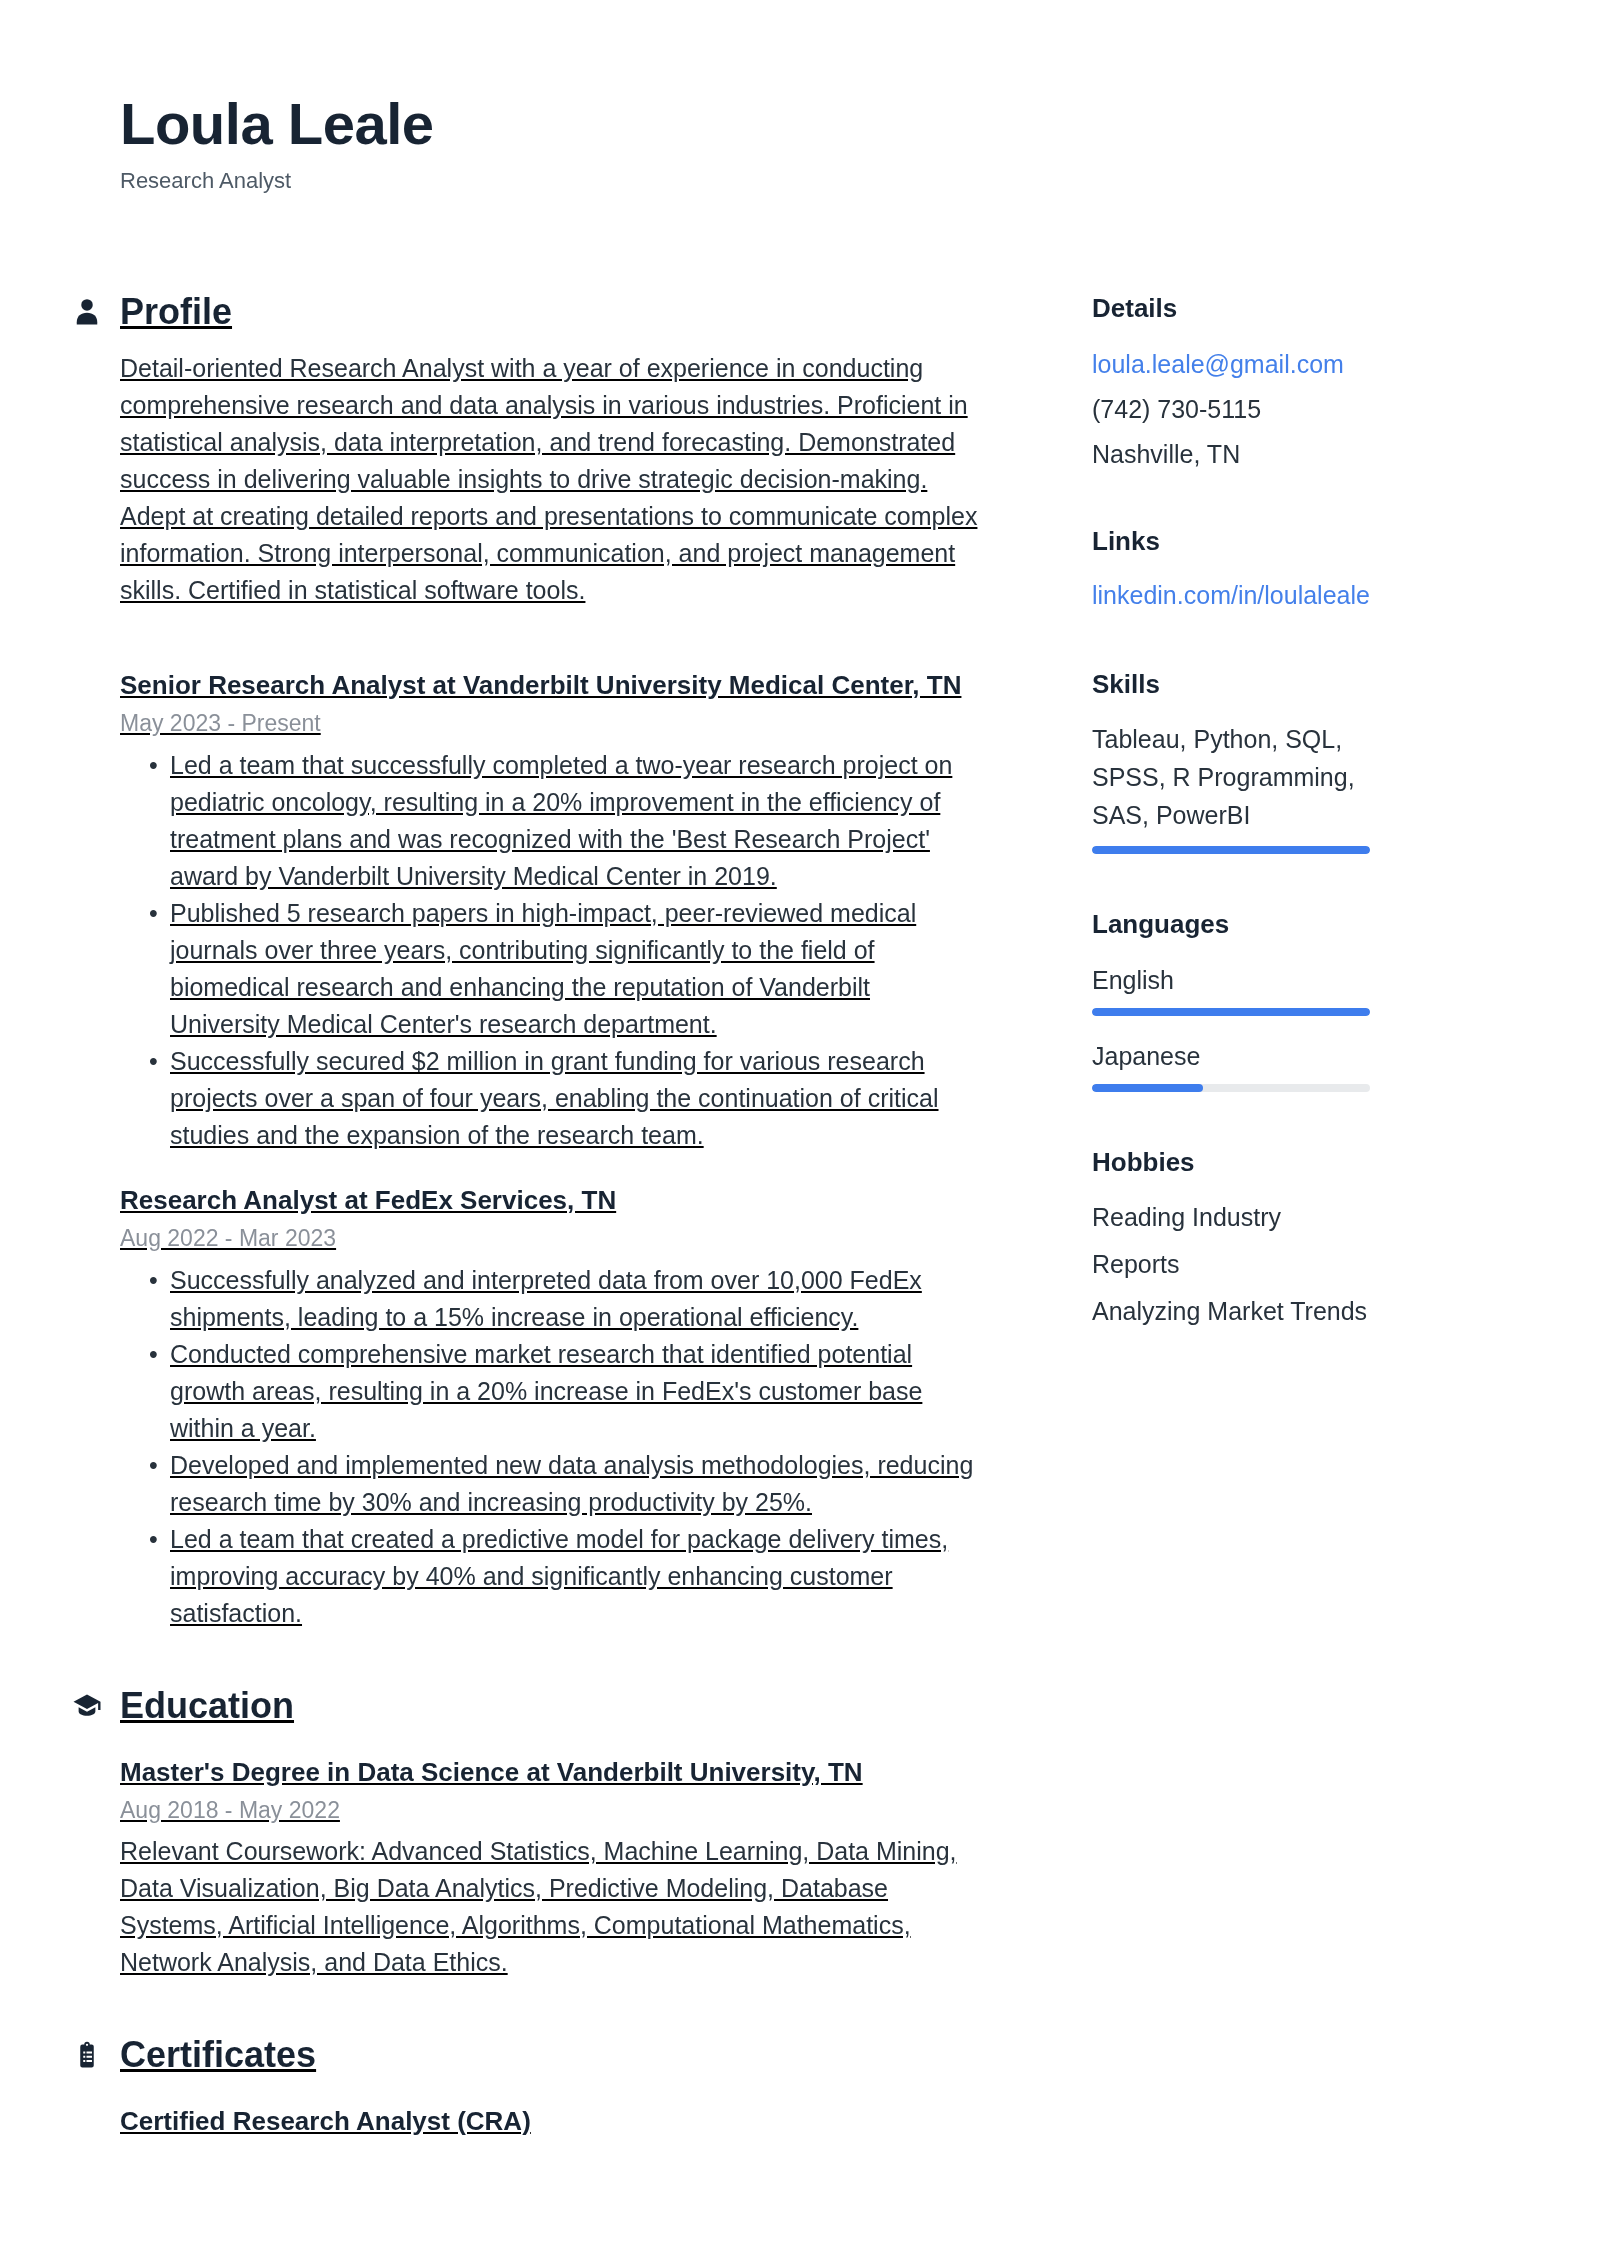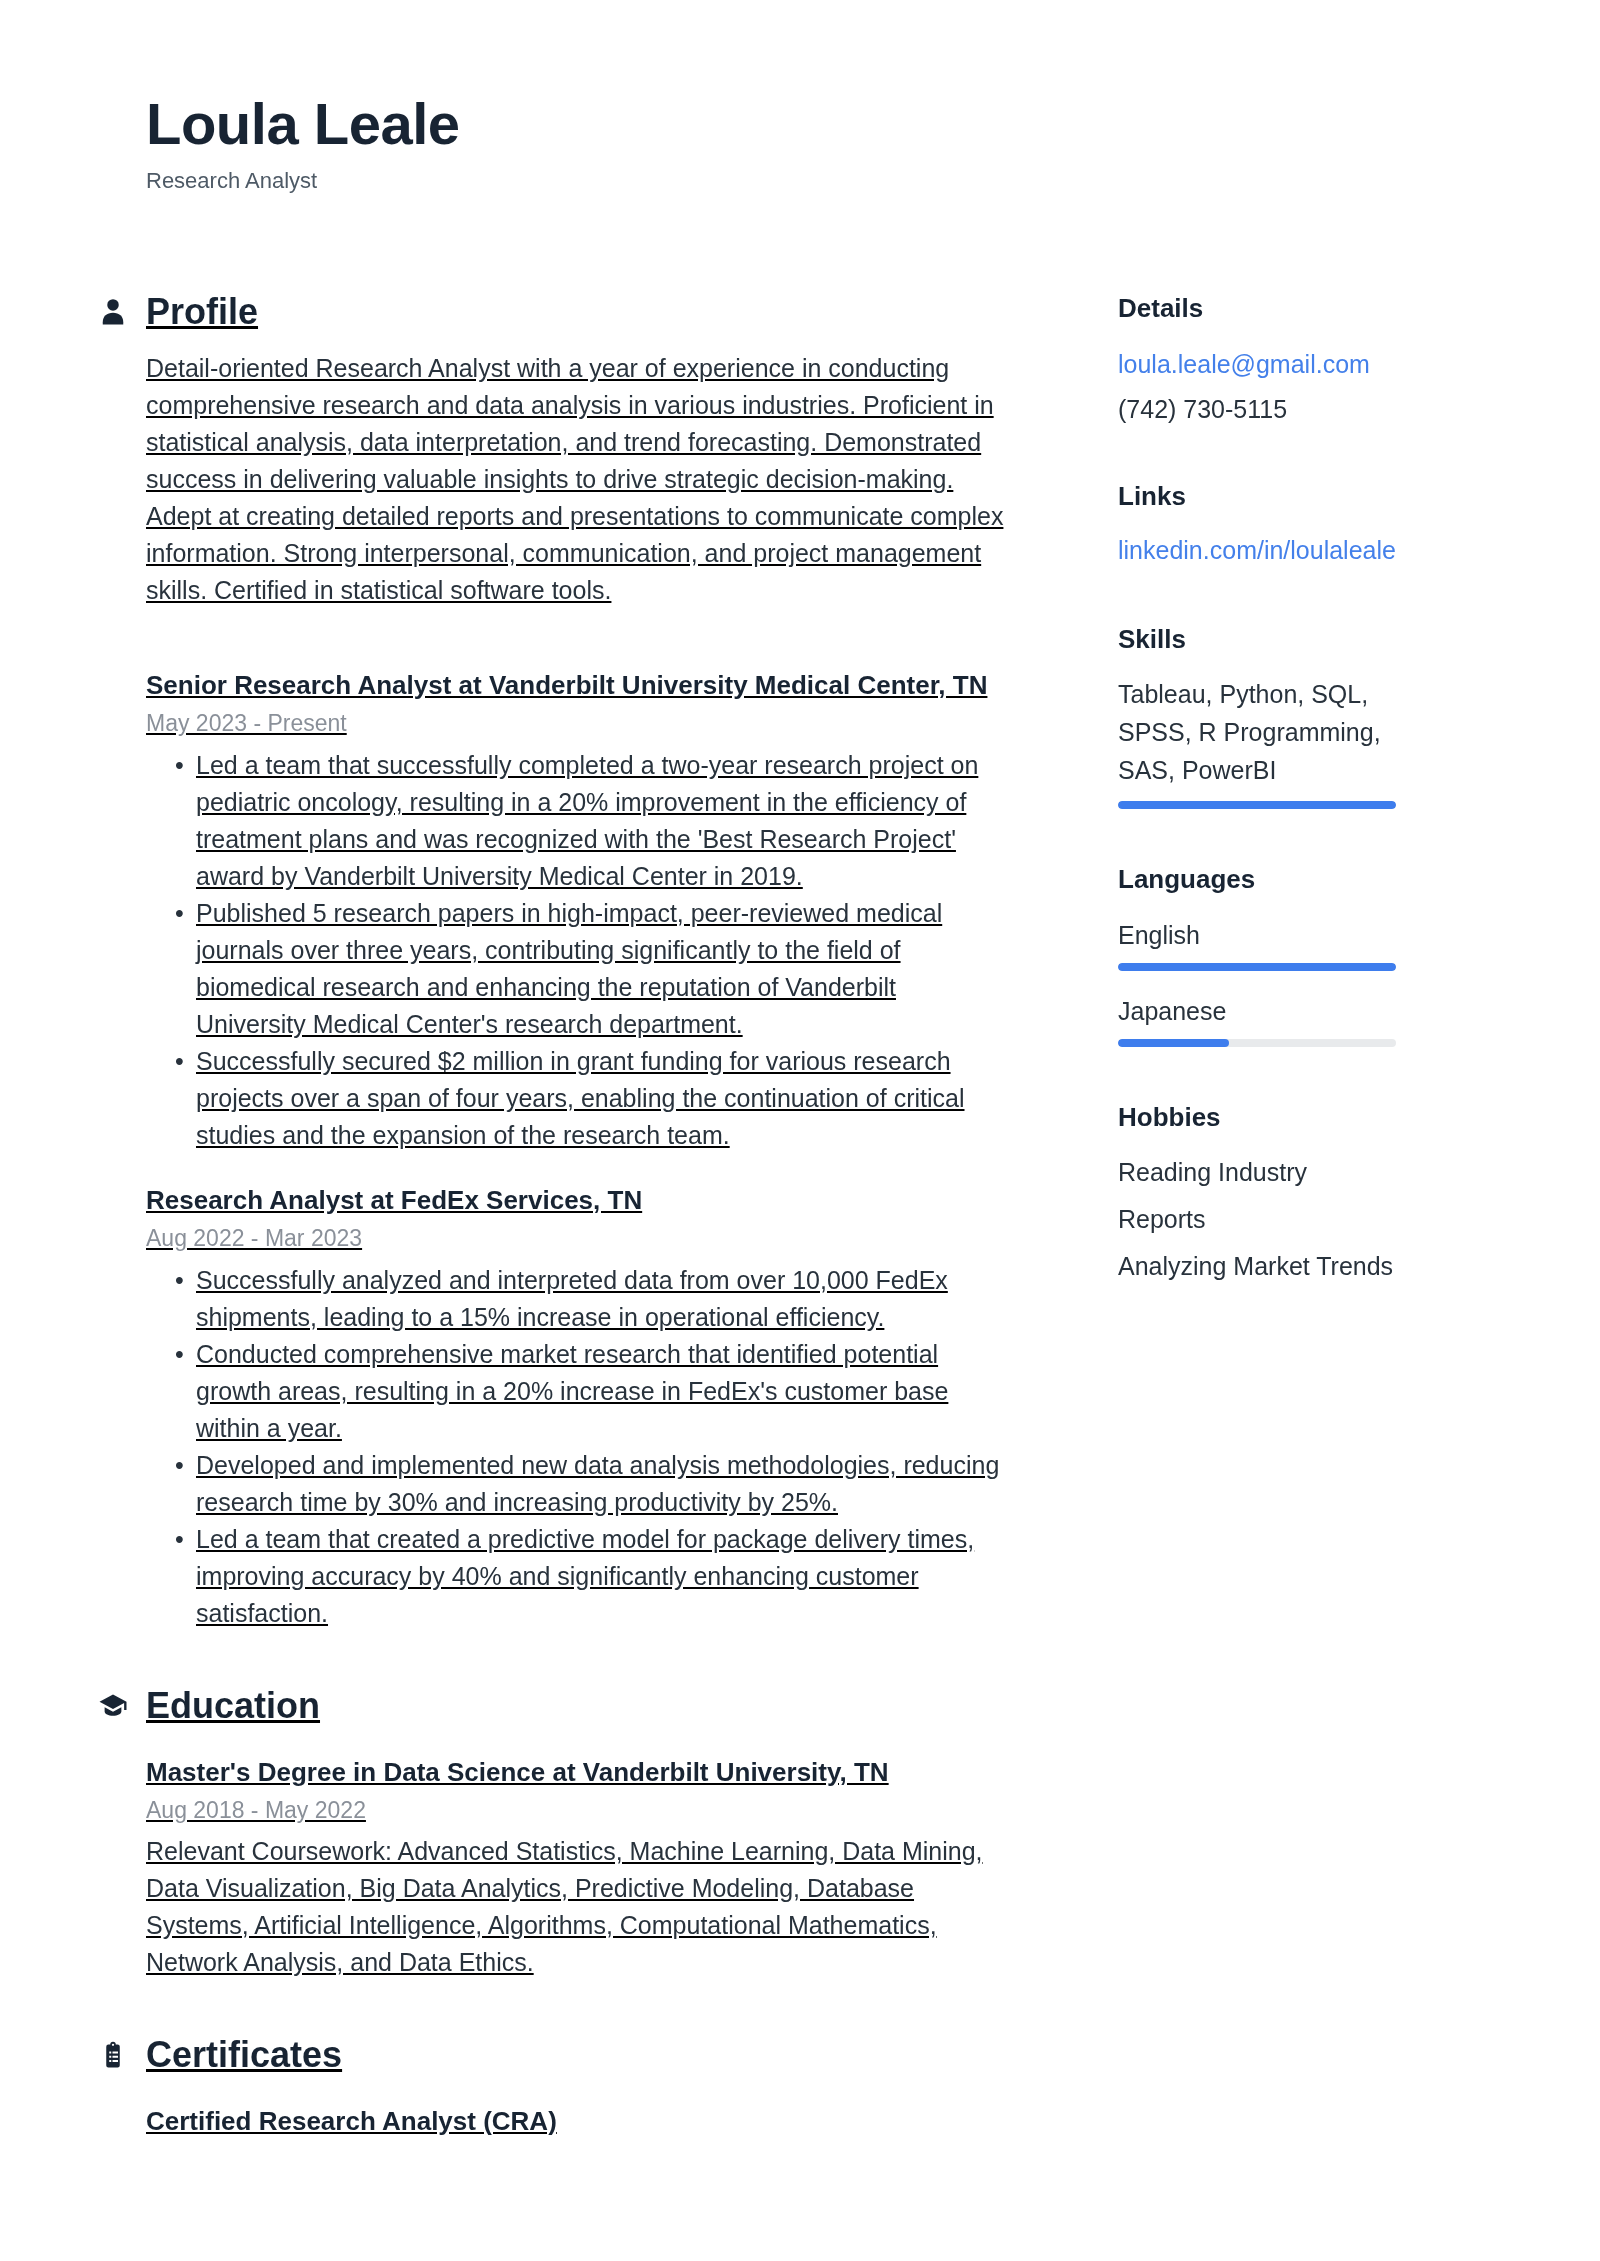--- a/index.html
+++ b/index.html
@@ -5,21 +5,20 @@
   * { margin: 0; padding: 0; box-sizing: border-box; }
   html, body { background: #ffffff; }
   body { font-family: "Liberation Sans", sans-serif; }
 
   .page {
     position: relative;
     width: 1468px;
     height: 2261px;
     background: #ffffff;
     overflow: hidden;
-    margin-left: 26px;
   }
 
   .columns {
     display: flex;
     padding: 92px 133px 0 120px;
   }
   .main  { width: 860px; flex: 0 0 860px; }
   .gap   { flex: 0 0 112px; }
   .sidebar { flex: 1 1 auto; padding-top: 200px; }
 
@@ -259,20 +258,21 @@
 
     <div class="gap"></div>
 
     <div class="sidebar">
 
       <div class="side-sec">
         <div class="side-head">Details</div>
         <div class="details-list">
           <div class="detail-item"><a class="link">loula.leale@gmail.com</a></div>
           <div class="detail-item">(742) 730-5115</div>
+          <div class="detail-item">Nashville, TN</div>
         </div>
       </div>
 
       <div class="side-sec links-section">
         <div class="side-head">Links</div>
         <div class="links-list">
           <div class="detail-item"><a class="link">linkedin.com/in/loulaleale</a></div>
         </div>
       </div>
 

